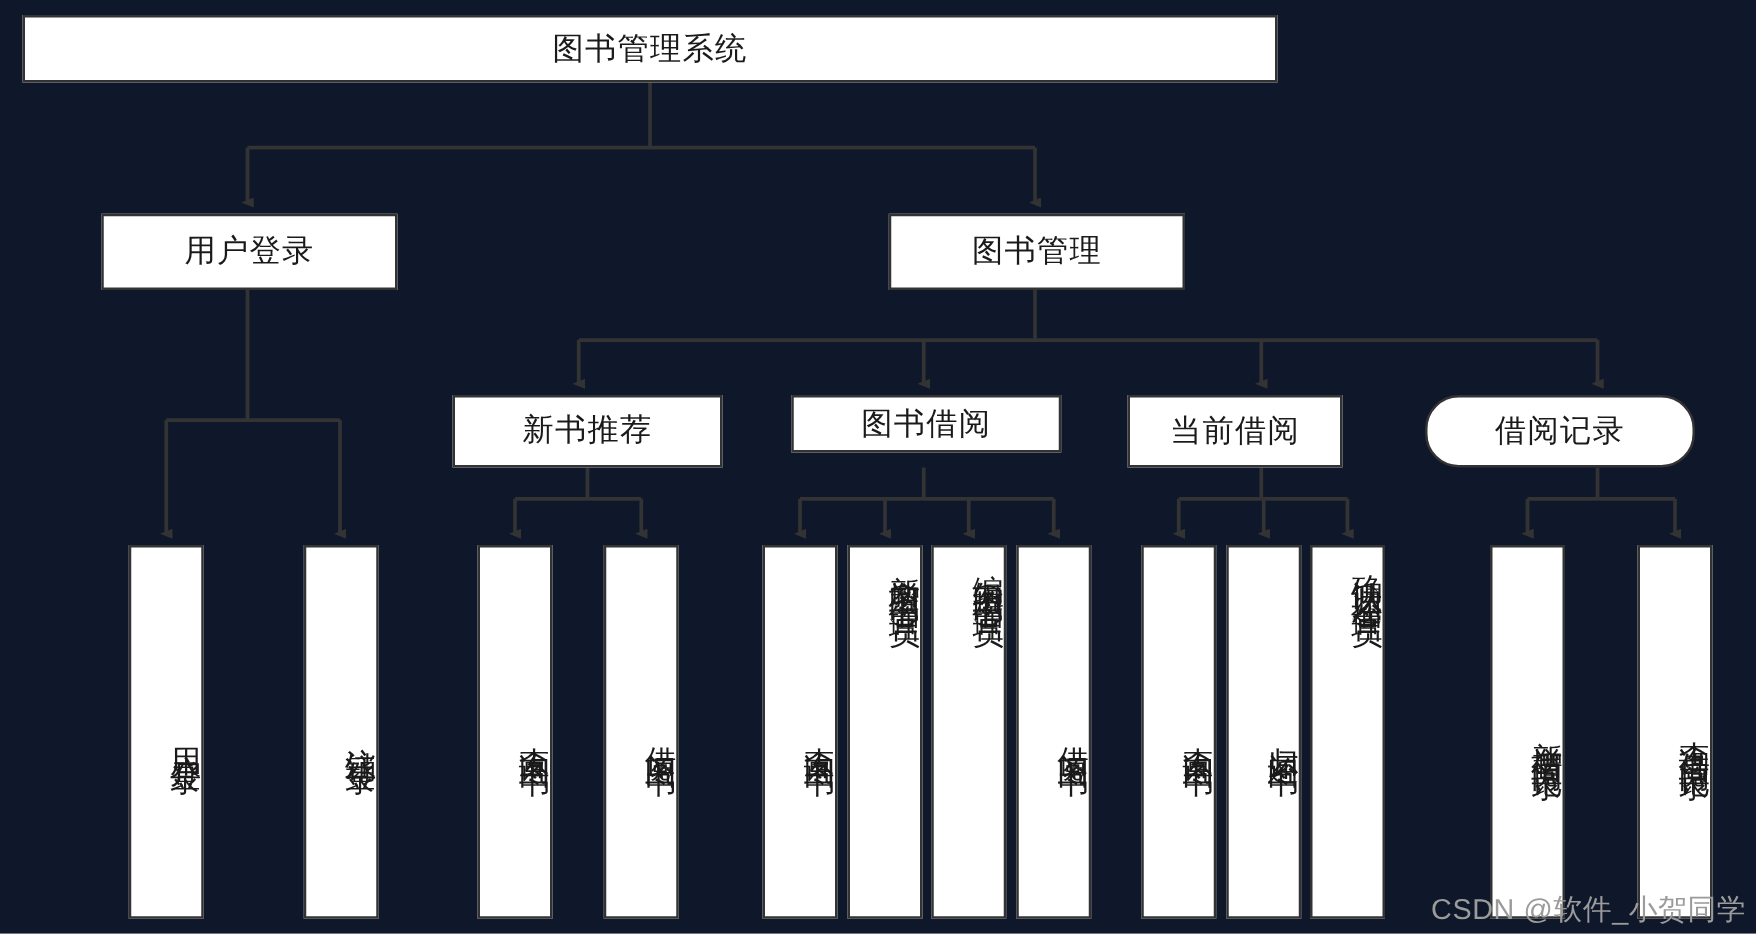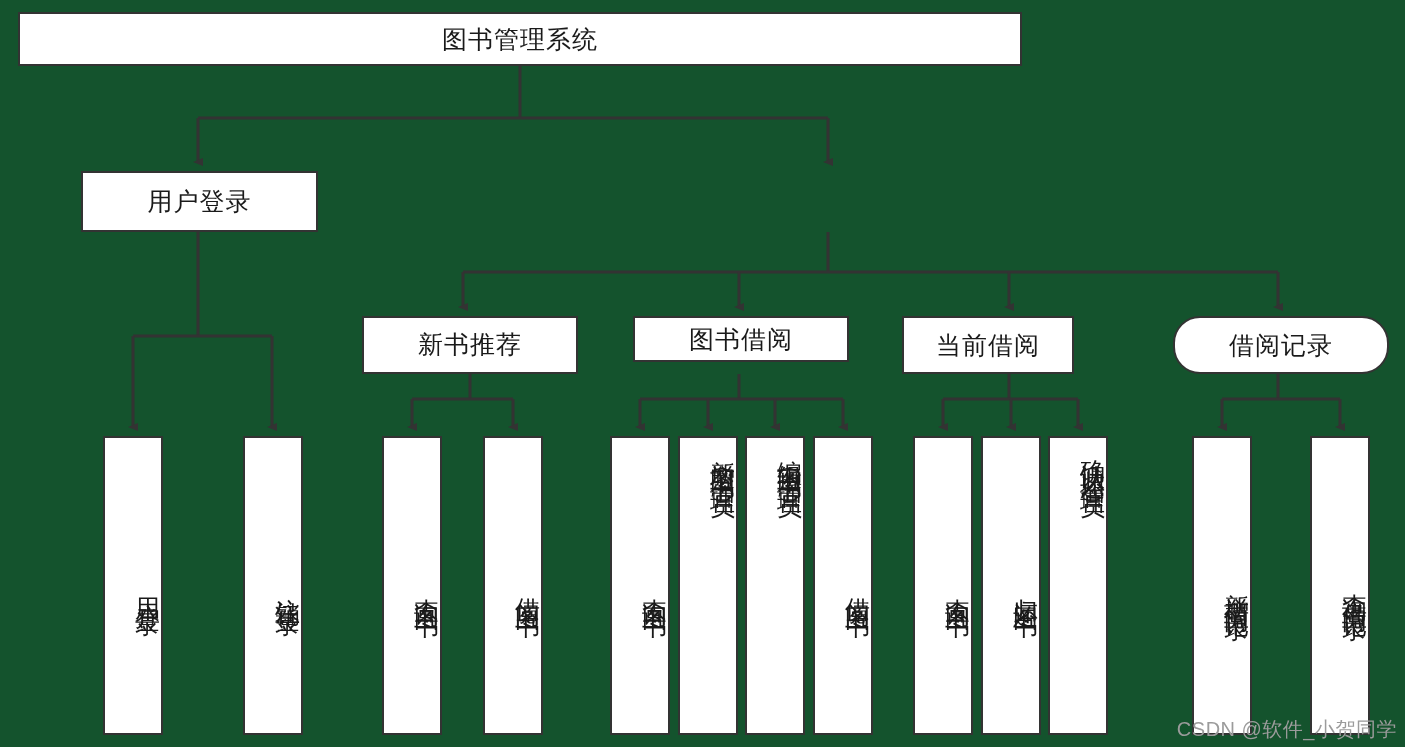--- a/index.html
+++ b/index.html
@@ -7,21 +7,21 @@
     padding: 0;
     background: #ffffff;
   }
   body {
     font-family: "Liberation Sans", "DejaVu Sans", sans-serif;
   }
   #diagram-root {
     position: relative;
     width: 1405px;
     height: 747px;
-    background: #14532d;
+    background: #0f172a;
     overflow: hidden;
   }
   svg#diagram-svg {
     position: absolute;
     left: 0;
     top: 0;
     width: 1405px;
     height: 747px;
     display: block;
   }
@@ -54,21 +54,21 @@
     padding-top: 2px;
   }
   .node-label {
     line-height: 1.05;
     white-space: nowrap;
   }
   #watermark {
     position: absolute;
     right: 8px;
     bottom: 4px;
-    font-size: 20px;
+    font-size: 23px;
     color: #9b9b9b;
     letter-spacing: 0.5px;
     white-space: nowrap;
     pointer-events: none;
   }
 </style>
 </head>
 <body>
 
 <div id="diagram-root">
@@ -137,34 +137,37 @@
   </svg>
 
   <div class="node-box horizontal" style="left:18px; top:12px; width:1004px; height:54px;">
     <span class="node-label">图书管理系统</span>
   </div>
 
   <div class="node-box horizontal" style="left:81px; top:171px; width:237px; height:61px;">
     <span class="node-label">用户登录</span>
   </div>
 
+  <div class="node-box horizontal" style="left:711px; top:171px; width:237px; height:61px;">
+    <span class="node-label">图书管理</span>
+  </div>
 
   <div class="node-box horizontal" style="left:362px; top:316px; width:216px; height:58px;font-family:Liberation Serif, serif;">
     <span class="node-label">新书推荐</span>
   </div>
 
   <div class="node-box horizontal" style="left:633px; top:316px; width:216px; height:46px;">
     <span class="node-label">图书借阅</span>
   </div>
 
   <div class="node-box horizontal" style="left:902px; top:316px; width:172px; height:58px;">
     <span class="node-label">当前借阅</span>
   </div>
 
-  <div class="node-box horizontal" style="left:1173px; top:316px; width:216px; height:58px;border-radius:27px;">
+  <div class="node-box horizontal" style="left:1140px; top:316px; width:216px; height:58px;border-radius:27px;">
     <span class="node-label">借阅记录</span>
   </div>
 
   <div class="node-box vertical" style="left:103px; top:436px; width:60px; height:299px;">
     <span class="node-label">用户登录</span>
   </div>
 
   <div class="node-box vertical" style="left:243px; top:436px; width:60px; height:299px;">
     <span class="node-label">注销登录</span>
   </div>

